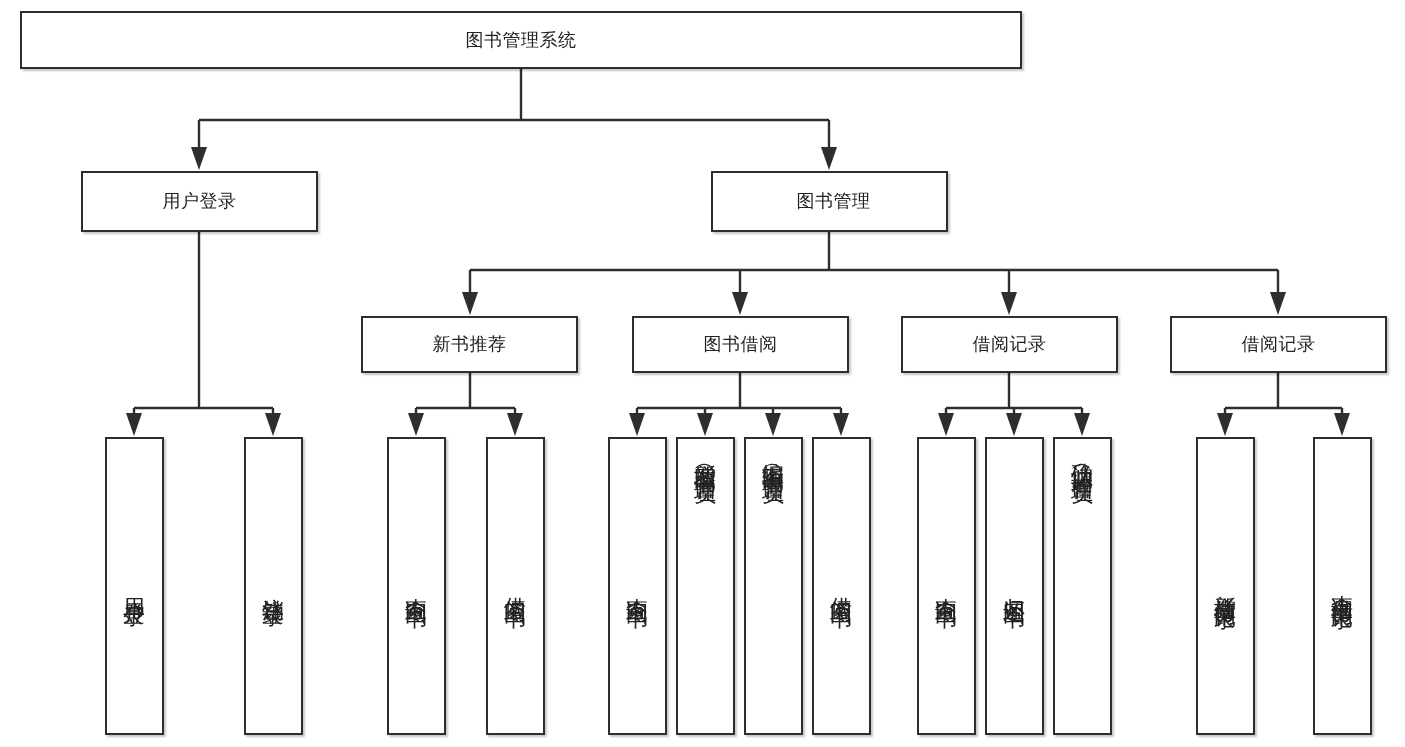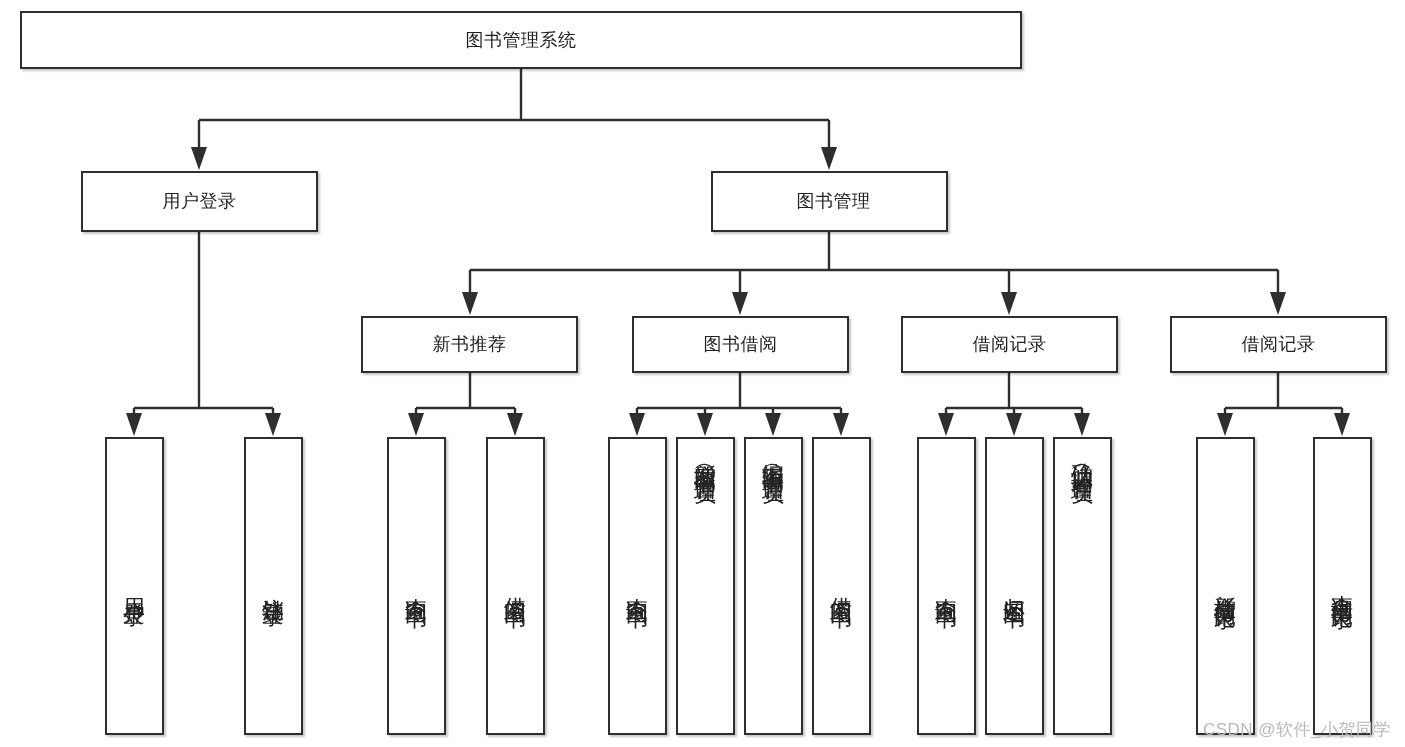--- a/index.html
+++ b/index.html
@@ -174,14 +174,13 @@
       <div class="node-box vertical" style="left: 1053px; top: 437px; width: 59px; height: 298px; border-color: rgb(46, 46, 46); background: rgb(255, 255, 255);">
         <span class="node-label" style="color: rgb(34, 34, 34);">确认归还（管理员）</span>
       </div>
       <div class="node-box vertical centered" style="left: 1196px; top: 437px; width: 59px; height: 298px; border-color: rgb(46, 46, 46); background: rgb(255, 255, 255);">
         <span class="node-label" style="color: rgb(34, 34, 34);">新增借阅记录</span>
       </div>
       <div class="node-box vertical centered" style="left: 1313px; top: 437px; width: 59px; height: 298px; border-color: rgb(46, 46, 46); background: rgb(255, 255, 255);">
         <span class="node-label" style="color: rgb(34, 34, 34);">查询借阅记录</span>
       </div>
     </div>
-  <div id="watermark">CSDN @软件_小贺同学</div>
 </div>
 
 </body></html>

